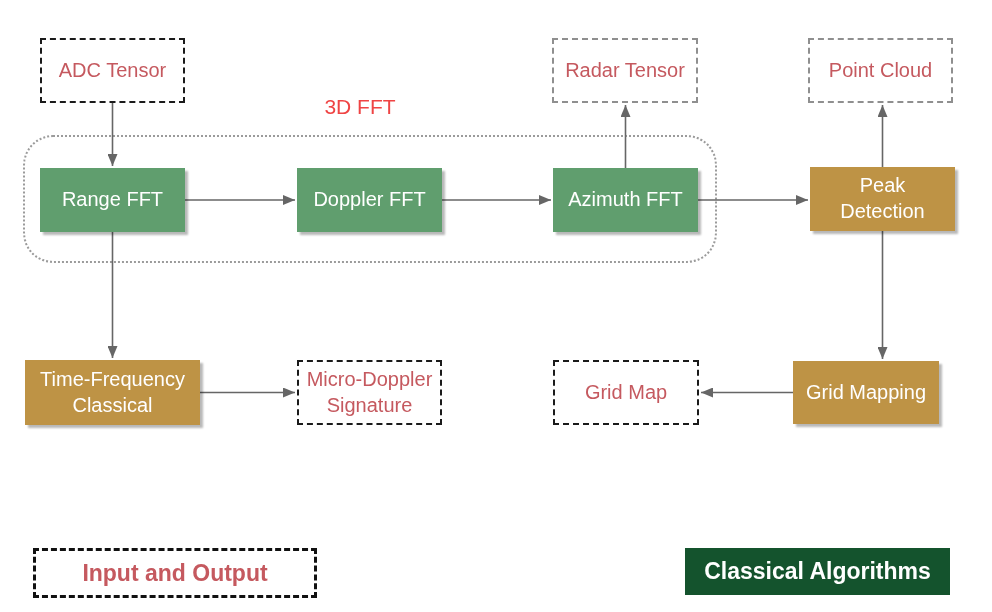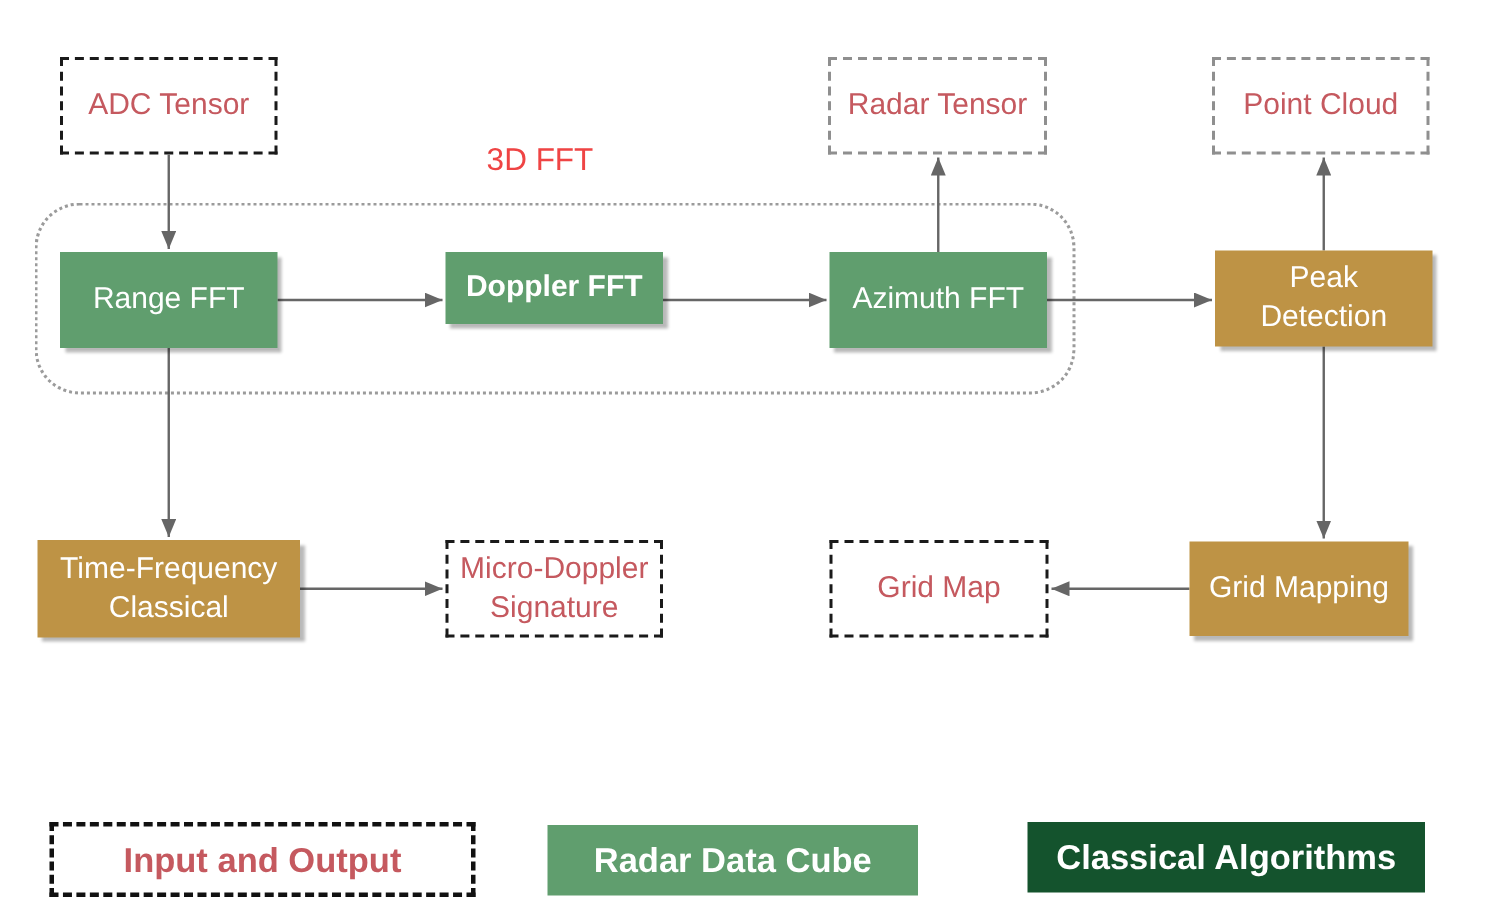--- a/index.html
+++ b/index.html
@@ -105,24 +105,23 @@
     <line x1="200" y1="392.5" x2="295" y2="392.5" stroke="#666666" stroke-width="1.6" marker-end="url(#arrowhead)"></line>
   </svg>
 
   <div class="node io" style="left:40px; top:38px; width:145px; height:65px;">ADC Tensor</div>
   <div class="node io gray" style="left:552px; top:38px; width:146px; height:65px;">Radar Tensor</div>
   <div class="node io gray" style="left:808px; top:38px; width:145px; height:65px;">Point Cloud</div>
   <div class="node io" style="left:297px; top:360px; width:145px; height:65px;">Micro-Doppler Signature</div>
   <div class="node io" style="left:553px; top:360px; width:146px; height:65px;">Grid Map</div>
 
   <div class="node cube" style="left:40px; top:168px; width:145px; height:64px;">Range FFT</div>
-  <div class="node cube" style="left:297px; top:168px; width:145px; height:48px;font-weight:bold;">Doppler FFT</div>
+  <div class="node cube" style="left:297px; top:168px; width:145px; height:64px;">Doppler FFT</div>
   <div class="node cube" style="left:553px; top:168px; width:145px; height:64px;">Azimuth FFT</div>
 
   <div class="node algo" style="left:810px; top:167px; width:145px; height:64px;">Peak Detection</div>
   <div class="node algo" style="left:25px; top:360px; width:175px; height:65px;">Time-Frequency Classical</div>
   <div class="node algo" style="left:793px; top:361px; width:146px; height:63px;">Grid Mapping</div>
 
   <div class="legend-box legend-io" style="left:33px; top:548px; width:284px; height:50px;">Input and Output</div>
-  <div class="legend-box legend-cube" style="left:365px; top:550px; width:247px; height:47px;">Radar Data Cube</div>
   <div class="legend-box legend-algo" style="left:685px; top:548px; width:265px; height:47px;">Classical Algorithms</div>
 
 </div>
 
 </body></html>

